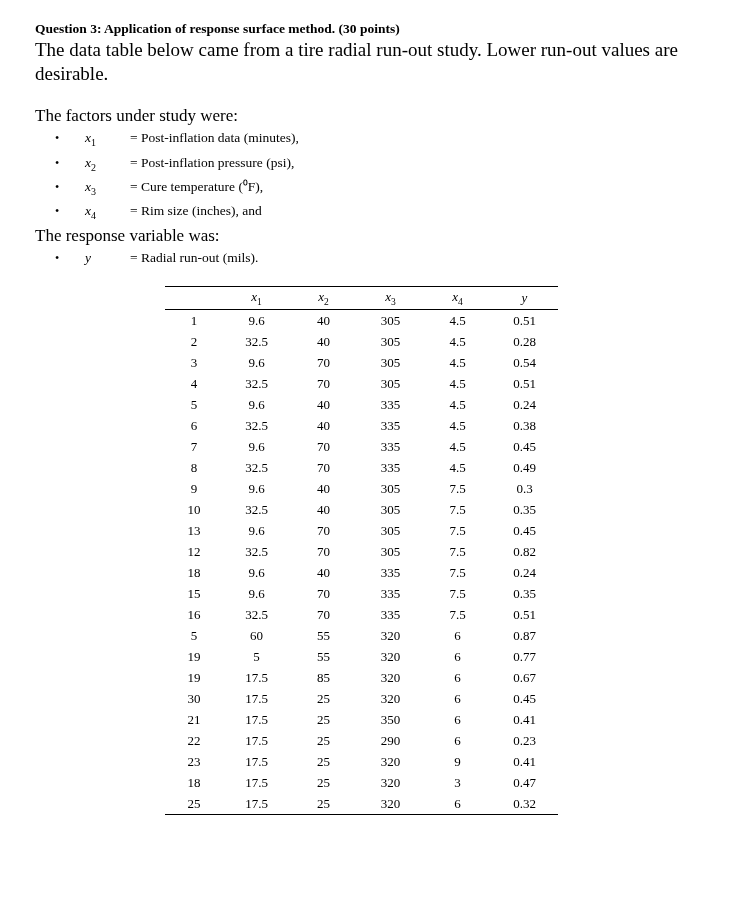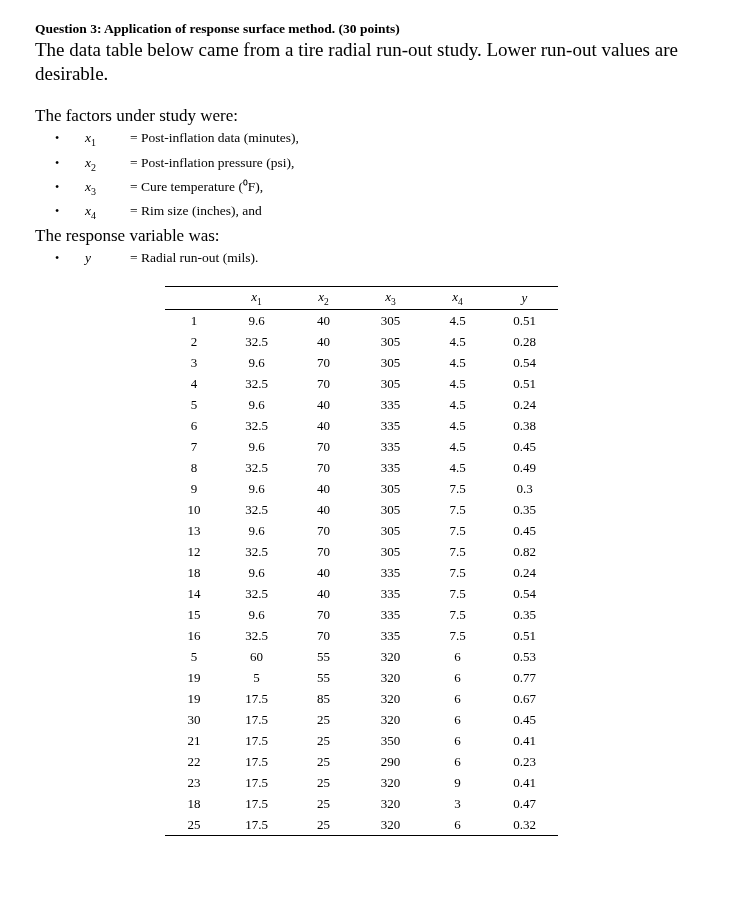--- a/index.html
+++ b/index.html
@@ -231,28 +231,20 @@
         </tr>
         <tr>
           <td>18</td>
           <td>9.6</td>
           <td>40</td>
           <td>335</td>
           <td>7.5</td>
           <td>0.24</td>
         </tr>
         <tr>
-          <td>14</td>
-          <td>32.5</td>
-          <td>40</td>
-          <td>335</td>
-          <td>7.5</td>
-          <td>0.54</td>
-        </tr>
-        <tr>
           <td>15</td>
           <td>9.6</td>
           <td>70</td>
           <td>335</td>
           <td>7.5</td>
           <td>0.35</td>
         </tr>
         <tr>
           <td>16</td>
           <td>32.5</td>
@@ -260,21 +252,21 @@
           <td>335</td>
           <td>7.5</td>
           <td>0.51</td>
         </tr>
         <tr>
           <td>5</td>
           <td>60</td>
           <td>55</td>
           <td>320</td>
           <td>6</td>
-          <td>0.53</td>
+          <td>0.87</td>
         </tr>
         <tr>
           <td>19</td>
           <td>5</td>
           <td>55</td>
           <td>320</td>
           <td>6</td>
           <td>0.77</td>
         </tr>
         <tr>

